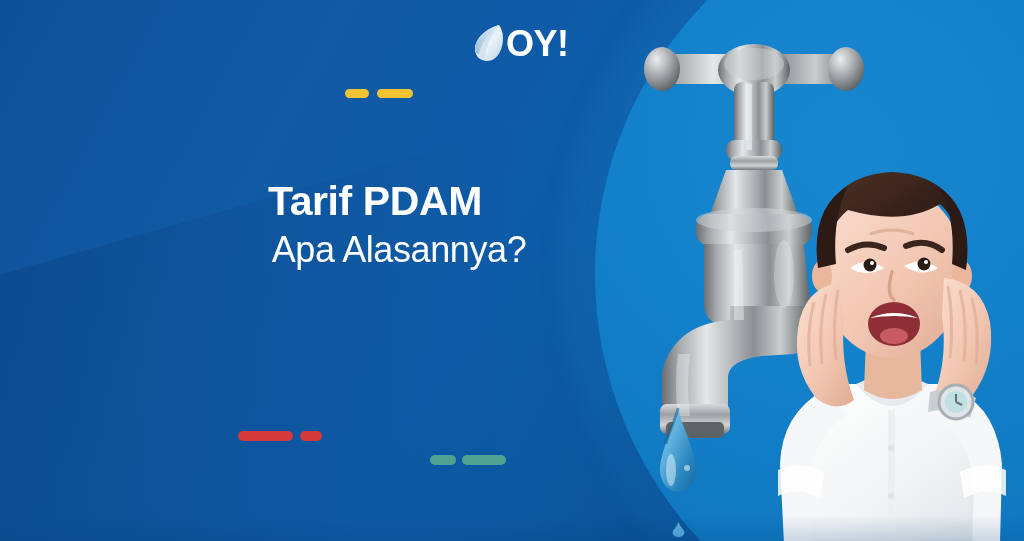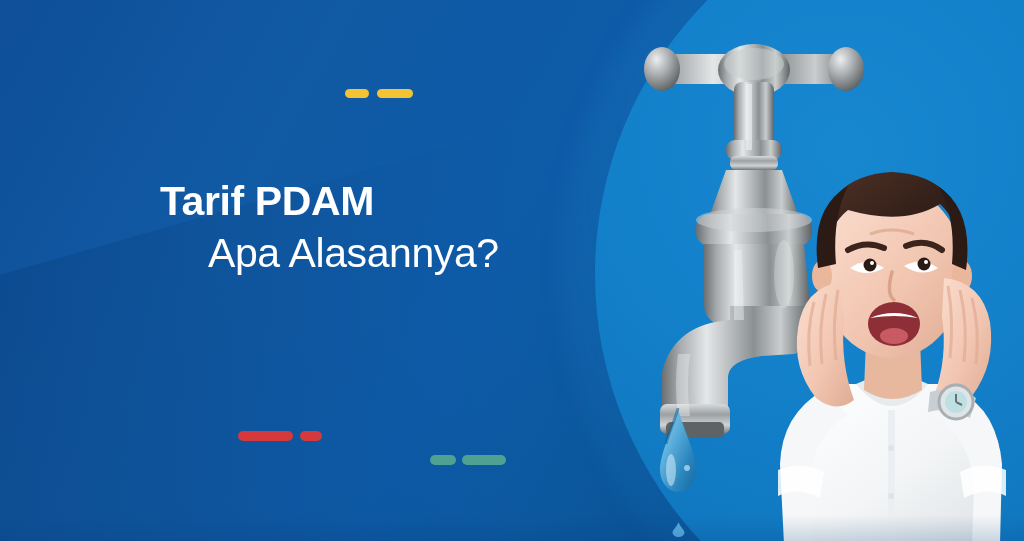--- a/index.html
+++ b/index.html
@@ -41,24 +41,24 @@
 
   
   .logo { position:absolute; left:469px; top:22px; display:flex; align-items:center; gap:2px; }
   .logo-mark { width:38px; height:44px; position:relative; }
   .logo-word {
     color:#ffffff; font-size:36px; font-weight:700; letter-spacing:-0.5px;
     line-height:38px; margin-left:-3px;
   }
 
   
-  .headline { position:absolute; left:160px; top:176px; width:430px; }
+  .headline { position:absolute; left:160px; top:176px; width:430px;text-align:center; }
   .hl-line { color:#ffffff; line-height:1.22; white-space:nowrap; }
   .hl-1, .hl-2 { font-size:41px; font-weight:700; letter-spacing:-0.4px; }
-  .hl-3 { font-size:41px; font-weight:400; letter-spacing:-0.4px; margin-top:2px;margin-left:48px; }
+  .hl-3 { font-size:36px; font-weight:400; letter-spacing:-0.4px; margin-top:2px;margin-left:48px; }
 
   
   .dash { position:absolute; border-radius:6px; }
   .dash-y1 { left:345px; top:89px;  width:24px; height:9px;  background:#f4c334; }
   .dash-y2 { left:377px; top:89px;  width:36px; height:9px;  background:#f4c334; }
   .dash-r1 { left:238px; top:431px; width:55px; height:10px; background:#d5393b; }
   .dash-r2 { left:300px; top:431px; width:22px; height:10px; background:#d5393b; }
   .dash-g1 { left:430px; top:455px; width:26px; height:10px; background:#4fa192; }
   .dash-g2 { left:462px; top:455px; width:44px; height:10px; background:#4fa192; }
 
@@ -251,20 +251,41 @@
       <path d="M204 134 Q210 168 206 206" stroke="#e0ab93" stroke-width="3" fill="none" opacity=".7"></path>
 
       <path d="M186 240 Q214 232 232 246 L226 266 Q206 254 184 260 Z" fill="#c9ced2"></path>
       <circle cx="212" cy="250" r="17" fill="#dfe4e7" stroke="#a9aeb2" stroke-width="3"></circle>
       <circle cx="212" cy="250" r="11" fill="#bfe0e2"></circle>
       <path d="M212 250 L212 242" stroke="#6b7074" stroke-width="2"></path>
       <path d="M212 250 L218 253" stroke="#6b7074" stroke-width="2"></path>
     </svg>
   </div>
 
+  <div class="logo">
+    <span class="logo-mark">
+      <svg width="38" height="44" viewBox="0 0 38 44" xmlns="http://www.w3.org/2000/svg">
+        <defs>
+          <linearGradient id="leafg" x1="0" y1="0" x2="1" y2="1">
+            <stop offset="0%" stop-color="#ffffff"></stop>
+            <stop offset="55%" stop-color="#e7f1f8"></stop>
+            <stop offset="100%" stop-color="#b9d4e8"></stop>
+          </linearGradient>
+          <linearGradient id="leafg2" x1="1" y1="0" x2="0" y2="1">
+            <stop offset="0%" stop-color="#dfeaf4"></stop>
+            <stop offset="100%" stop-color="#9dc1dd"></stop>
+          </linearGradient>
+        </defs>
+        <path d="M30 3 C14 8 6 18 6 27 C6 34 11 39 18 39 C28 39 34 28 34 16 C34 10 32 6 30 3 Z" fill="url(#leafg)"></path>
+        <path d="M6 27 C6 18 14 8 30 3 C18 14 12 22 10 33 C8 32 6 30 6 27 Z" fill="url(#leafg2)"></path>
+        <path d="M10 33 C12 22 18 14 30 3 C20 18 16 26 16 38 C13 38 11 36 10 33 Z" fill="#cfe0ee" opacity=".85"></path>
+      </svg>
+    </span>
+    <span class="logo-word">OY!</span>
+  </div>
 
   <div class="headline">
     <div class="hl-line hl-1">Tarif PDAM</div>
     <div class="hl-line hl-3">Apa Alasannya?</div>
   </div>
 
   <span class="dash dash-y1"></span>
   <span class="dash dash-y2"></span>
   <span class="dash dash-r1"></span>
   <span class="dash dash-r2"></span>

